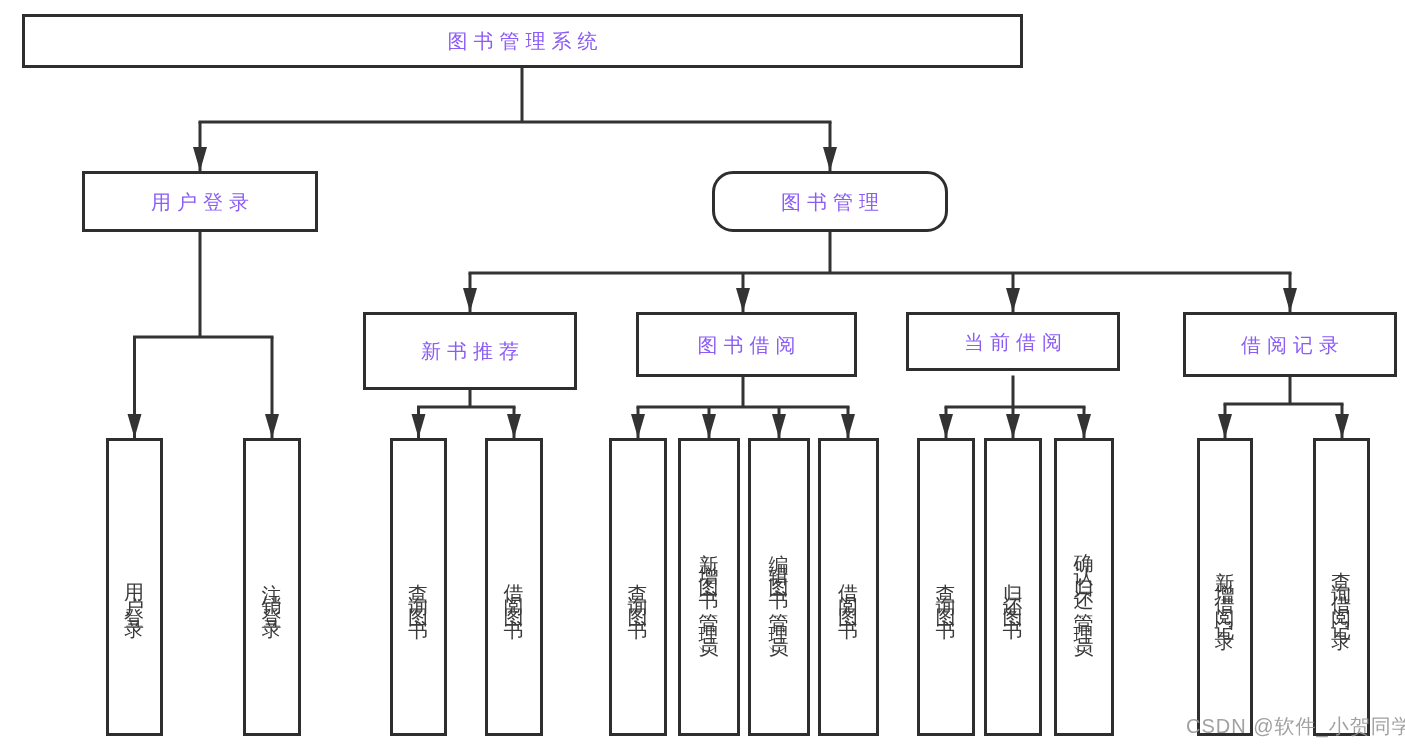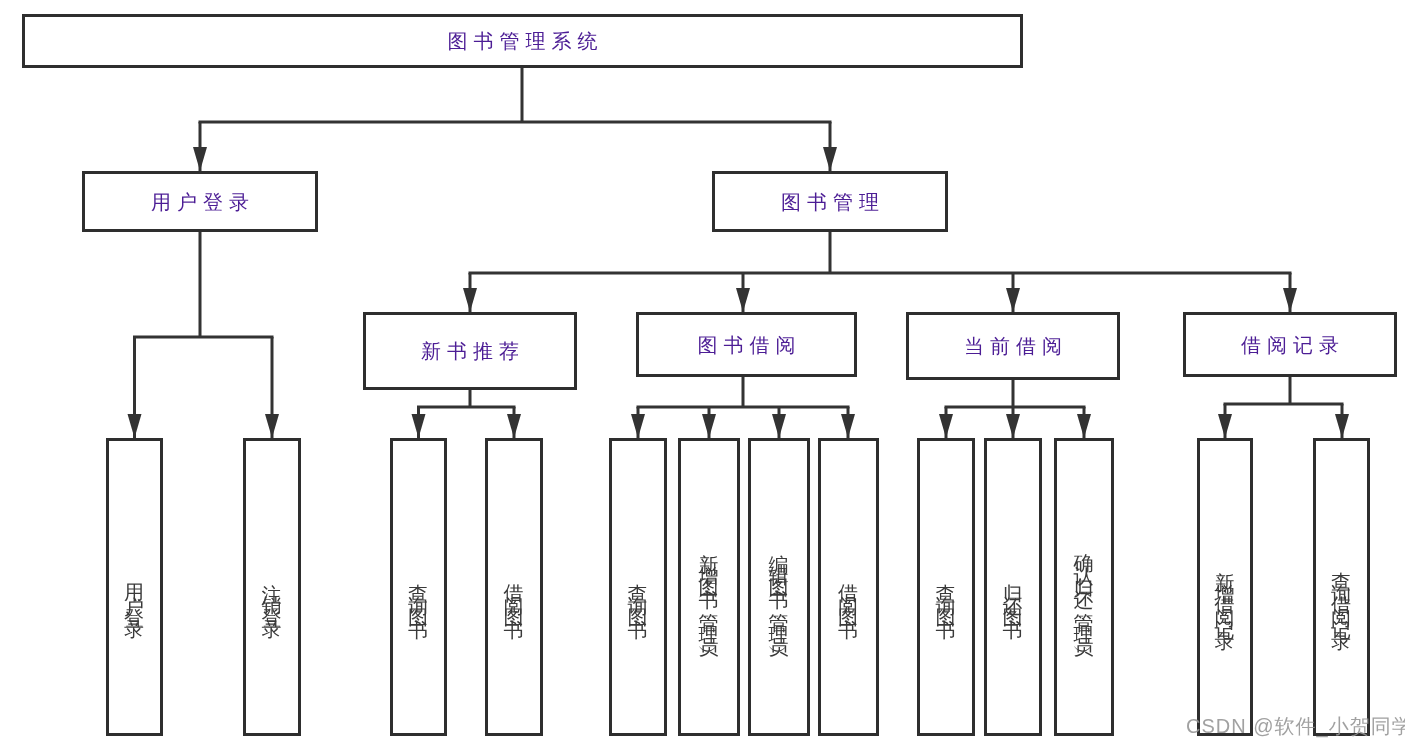--- a/index.html
+++ b/index.html
@@ -10,21 +10,21 @@
     color:#3a3a3a;
   }
   #connector-svg { position:absolute; left:0; top:0; width:1405px; height:747px; }
   .node {
     position:absolute; box-sizing:border-box;
     border:3px solid #2e2e2e; background:#ffffff;
     display:flex; align-items:center; justify-content:center;
   }
   .hlabel {
     font-size:20px; letter-spacing:6px; line-height:1;
-    white-space:nowrap; color:#4c1d95;
+    white-space:nowrap; color:#8b5cf6;
     padding-left:6px; 
   }
   .leaf .vlabel {
     writing-mode:vertical-rl; text-orientation:mixed;
     font-size:20px; letter-spacing:12px; line-height:1;
     color:#3a3a3a;
     padding-top:10px; 
   }
   #watermark {
     position:absolute; left:1186px; top:714px; width:210px;
@@ -92,31 +92,31 @@
     </g>
   </svg>
 
   <div class="node" style="left:22px; top:14px; width:1001px; height:54px;">
     <span class="hlabel">图书管理系统</span>
   </div>
 
   <div class="node" style="left:82px; top:171px; width:236px; height:61px;">
     <span class="hlabel">用户登录</span>
   </div>
-  <div class="node" style="left:712px; top:171px; width:236px; height:61px;">
+  <div class="node" style="left:712px; top:171px; width:236px; height:61px;border-radius:21px;">
     <span class="hlabel">图书管理</span>
   </div>
 
   <div class="node" style="left:363px; top:312px; width:214px; height:78px;">
     <span class="hlabel">新书推荐</span>
   </div>
   <div class="node" style="left:636px; top:312px; width:221px; height:65px;">
     <span class="hlabel">图书借阅</span>
   </div>
-  <div class="node" style="left:906px; top:312px; width:214px; height:68px;">
+  <div class="node" style="left:906px; top:312px; width:214px; height:59px;">
     <span class="hlabel">当前借阅</span>
   </div>
   <div class="node" style="left:1183px; top:312px; width:214px; height:65px;font-family:Liberation Serif, serif;">
     <span class="hlabel">借阅记录</span>
   </div>
 
   <div class="node leaf" style="left:106px; top:438px; width:57px; height:298px;">
     <span class="vlabel">用户登录</span>
   </div>
   <div class="node leaf" style="left:243px; top:438px; width:58px; height:298px;">

